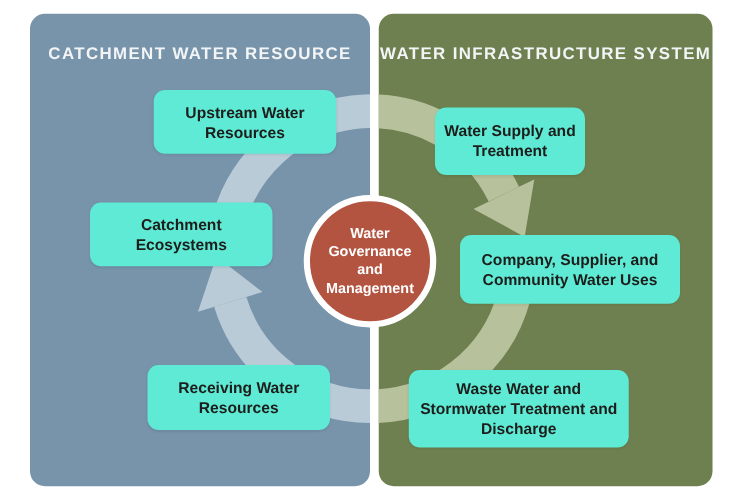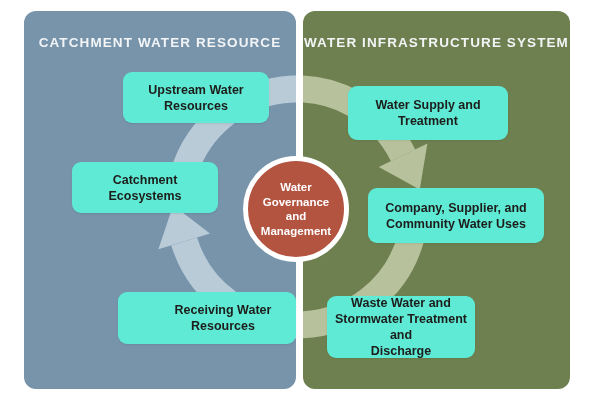--- a/index.html
+++ b/index.html
@@ -66,29 +66,29 @@
     <g clip-path="url(#clip-right)">
       <path class="band band-green" d="M 181.6 182.5 A 118 118 0 0 1 403.1 155.3"></path>
       <path class="band band-green" d="M 411.0 237.5 A 118 118 0 0 1 184.2 241.5"></path>
       <polygon class="head-green" points="158.4,249.3 210.0,233.6 173.1,205.2"></polygon>
       <polygon class="head-green" points="427.4,143.5 378.8,167.1 419.7,189.5"></polygon>
     </g>
   </svg>
 
   <div class="node" style="left:123px;top:72px;width:146px;height:51px;">Upstream Water
 Resources</div>
-  <div class="node" style="left:348px;top:86px;width:160px;height:54px;">Water Supply and
+  <div class="node" style="left:348px;top:86px;width:120px;height:54px;">Water Supply and
 Treatment</div>
   <div class="node" style="left:72px;top:162px;width:146px;height:51px;">Catchment
 Ecosystems</div>
   <div class="node" style="left:368px;top:188px;width:176px;height:55px;">Company, Supplier, and
 Community Water Uses</div>
-  <div class="node" style="left:118px;top:292px;width:146px;height:52px;padding-left:32px;">Receiving Water
+  <div class="node" style="left:118px;top:292px;width:146px;height:52px;">Receiving Water
 Resources</div>
-  <div class="node" style="left:327px;top:296px;width:148px;height:62px;">Waste Water and
+  <div class="node" style="left:327px;top:296px;width:176px;height:62px;">Waste Water and
 Stormwater Treatment and
 Discharge</div>
 
   <div class="gov-circle">
     <span class="gov-label">Water
 Governance
 and
 Management</span>
   </div>
 

